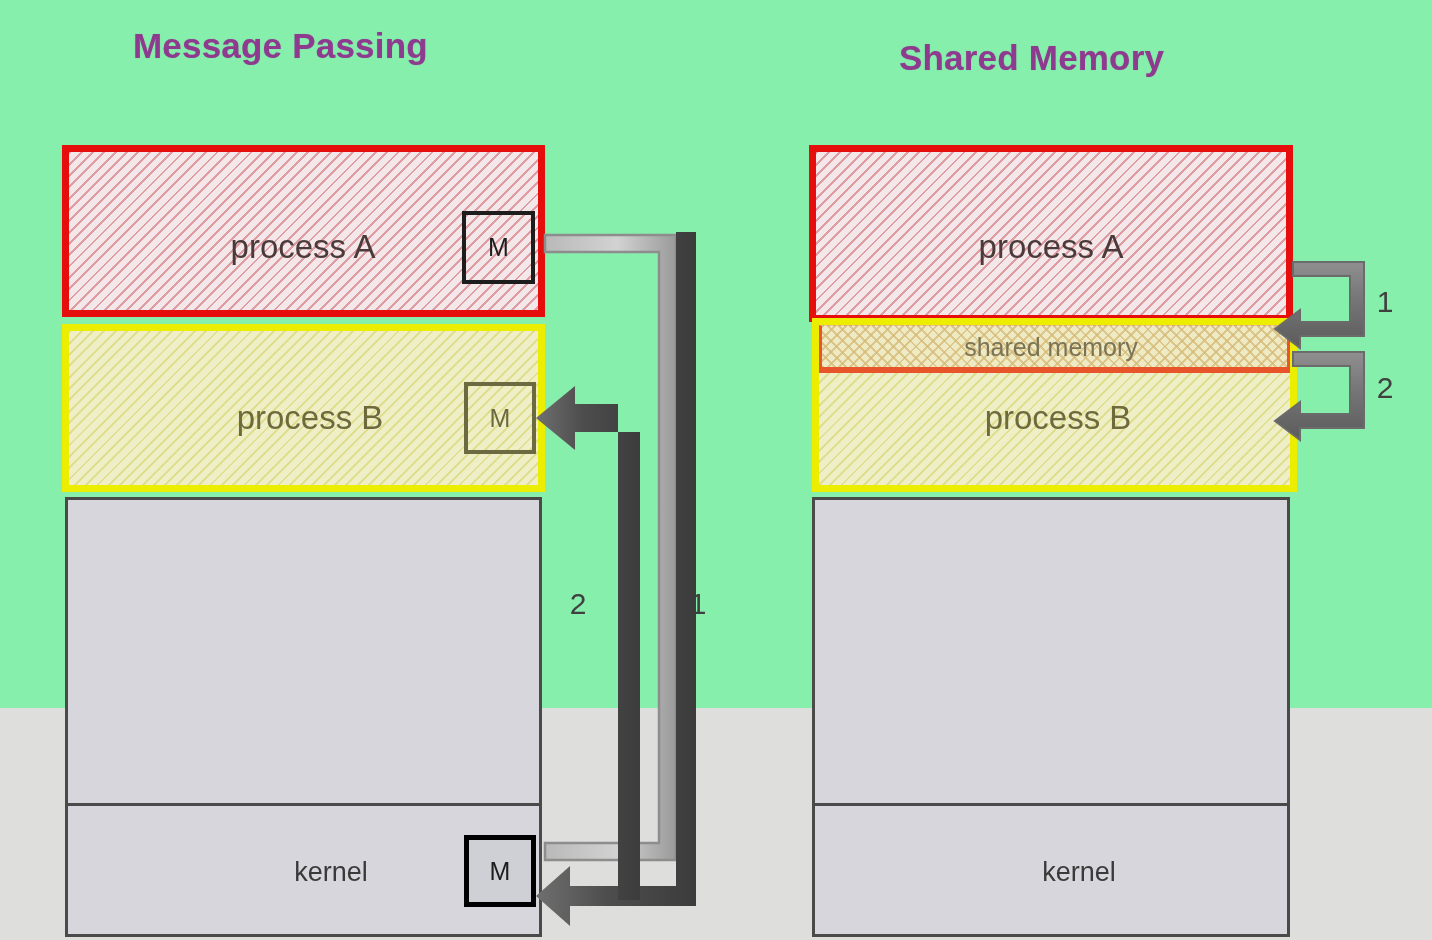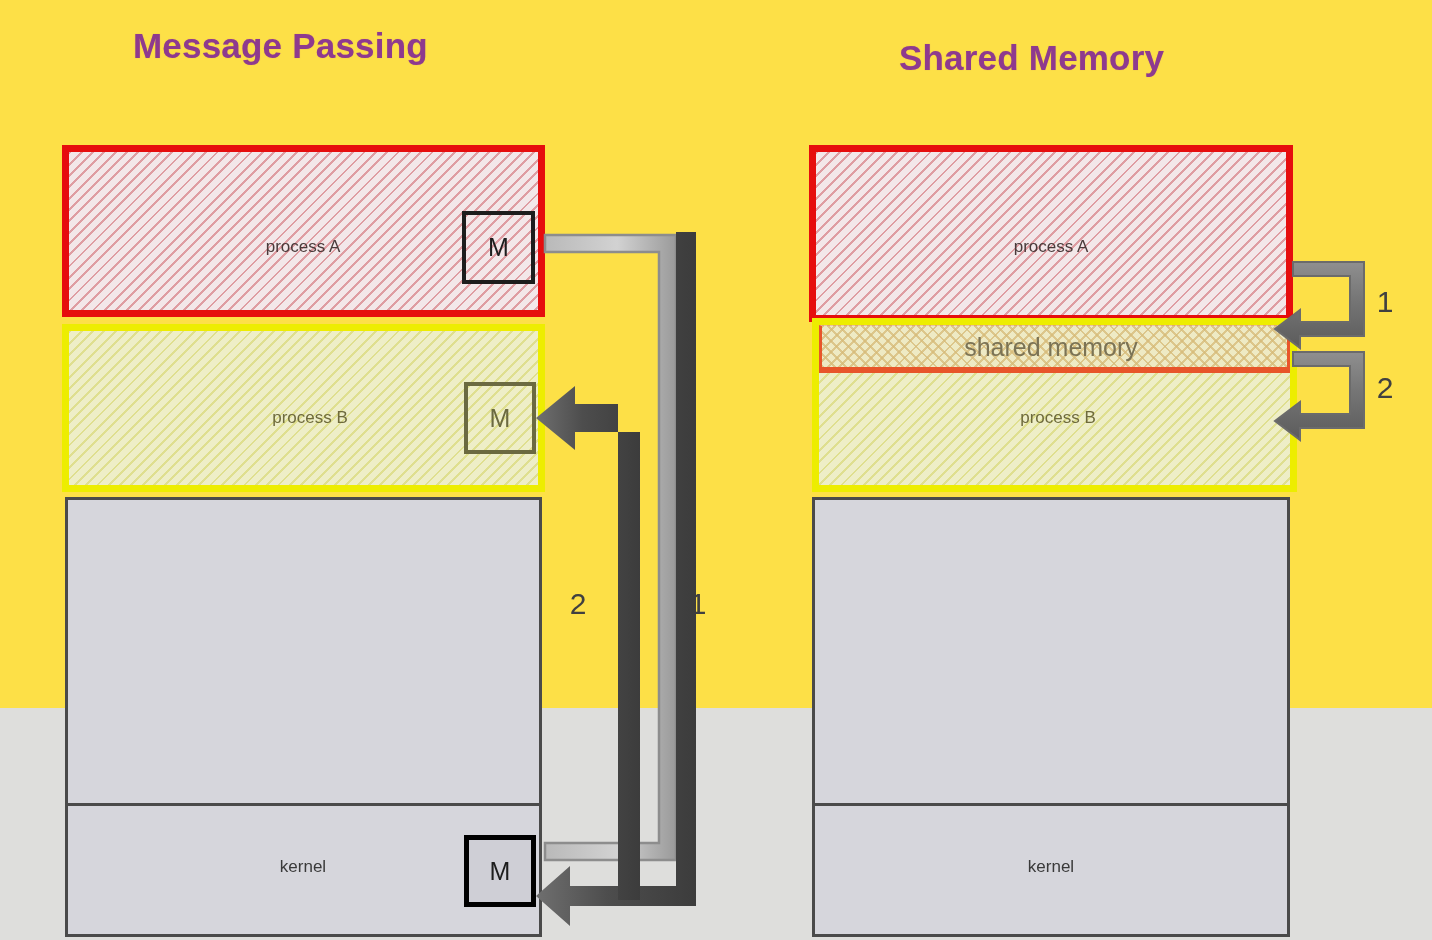--- a/index.html
+++ b/index.html
@@ -12,21 +12,21 @@
     height: 940px;
     font-family: "Liberation Sans", sans-serif;
     overflow: hidden;
     position: relative;
   }
   .stage {
     position: absolute;
     left: 0; top: 0;
     width: 1432px;
     height: 708px;
-    background: #fde047;
+    background: #86efac;
   }
 
   
   .title {
     position: absolute;
     color: #8e3a8e;
     font-size: 35px;
     font-weight: bold;
     letter-spacing: 0.2px;
     white-space: nowrap;
@@ -45,24 +45,25 @@
     border: 3px solid #4a4a4a;
     box-sizing: border-box;
   }
   .kernel-sep {
     position: absolute;
     height: 3px;
     background: #4a4a4a;
   }
   .box-label {
     position: absolute;
-    font-size: 17px;
+    font-size: 27px;
     color: #3a3a3a;
     white-space: nowrap;
     transform: translateX(-50%);
+    margin-left: 28px;
   }
 
   
   .hatch-red {
     background-color: #f3e7e9;
     background-image: repeating-linear-gradient(
         135deg,
         rgba(206,96,104,0.55) 0px,
         rgba(206,96,104,0.55) 2px,
         rgba(255,255,255,0) 2px,
@@ -93,21 +94,21 @@
     border: 7px solid #e60d0d;
     box-sizing: border-box;
   }
   .proc-yellow {
     position: absolute;
     border: 7px solid #eded00;
     box-sizing: border-box;
   }
   .proc-label {
     position: absolute;
-    font-size: 17px;
+    font-size: 33px;
     white-space: nowrap;
     transform: translate(-50%, -50%);
     text-align: center;
   }
   .lbl-dark  { color: #4a3a3a; }
   .lbl-olive { color: #6e6a3c; margin-left: 7px; }
 
   
   .mbox {
     position: absolute;

